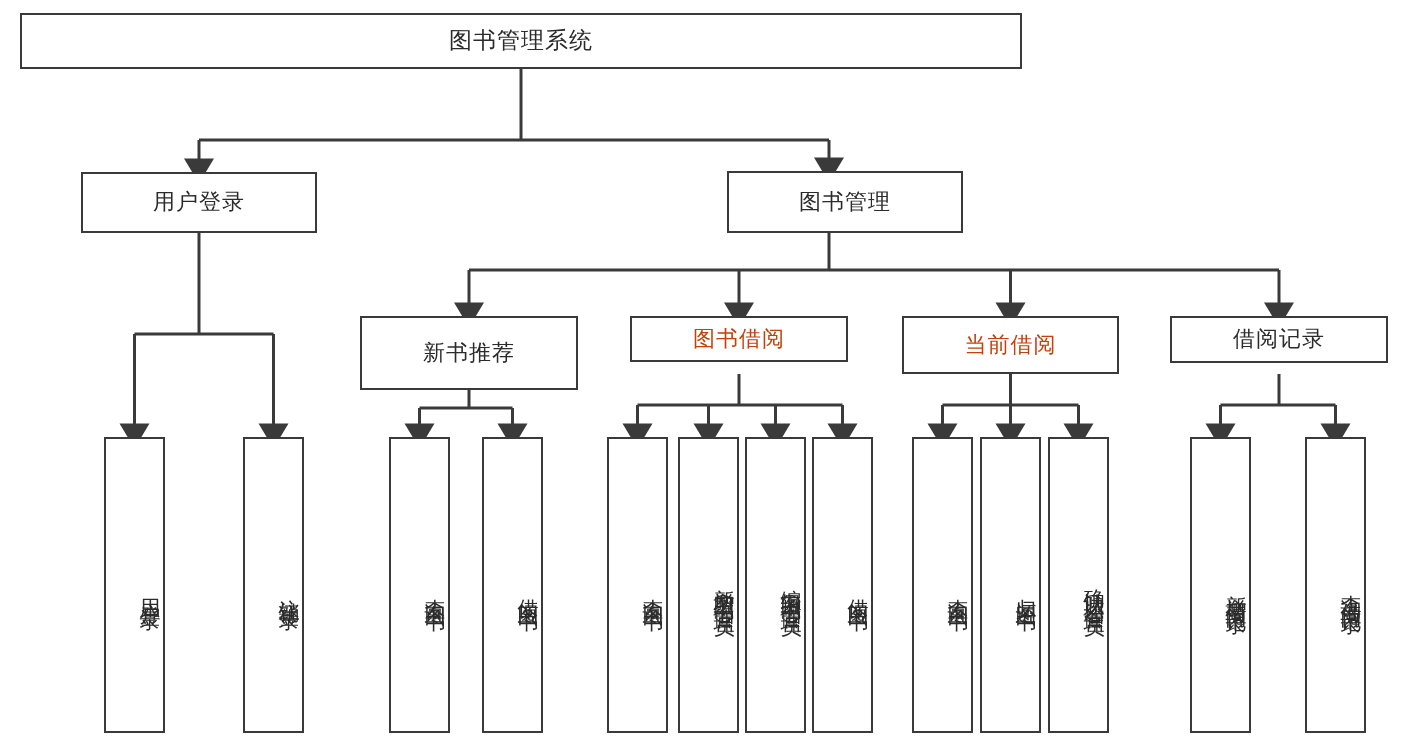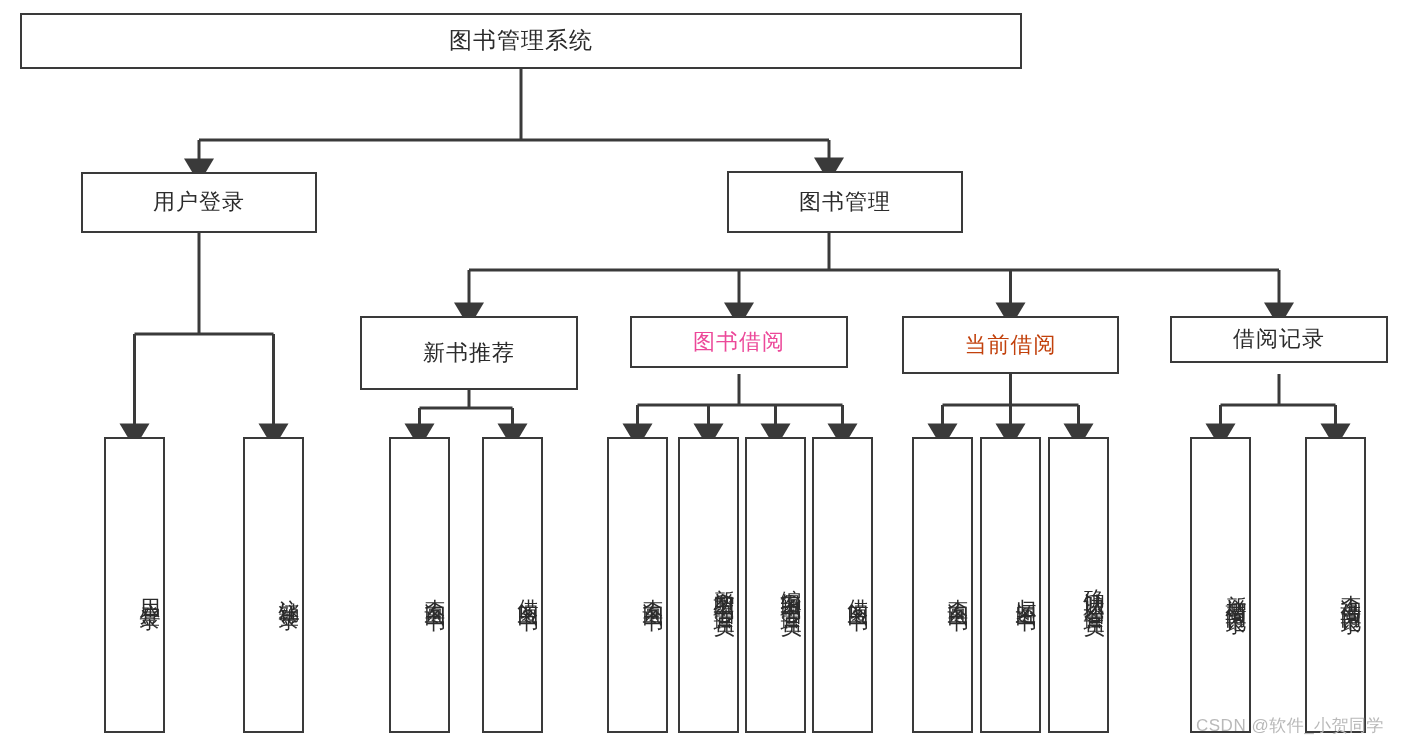--- a/index.html
+++ b/index.html
@@ -117,21 +117,21 @@
       </div>
       <div class="node horiz" style="left: 81px; top: 172px; width: 236px; height: 61px; border-color: rgb(58, 58, 58); color: rgb(43, 43, 43);">
         <span class="label">用户登录</span>
       </div>
       <div class="node horiz" style="left: 711px; top: 171px; width: 236px; height: 62px; border-color: rgb(58, 58, 58); color: rgb(43, 43, 43); margin-left: 16px;">
         <span class="label">图书管理</span>
       </div>
       <div class="node horiz" style="left: 360px; top: 316px; width: 218px; height: 74px; border-color: rgb(58, 58, 58); color: rgb(43, 43, 43);">
         <span class="label">新书推荐</span>
       </div>
-      <div class="node horiz" style="left: 630px; top: 316px; width: 218px; height: 52px; border-color: rgb(58, 58, 58); color: #ec4899;">
+      <div class="node horiz" style="left: 630px; top: 316px; width: 218px; height: 46px; border-color: rgb(58, 58, 58); color: #c2410c;">
         <span class="label">图书借阅</span>
       </div>
       <div class="node horiz" style="left: 902px; top: 316px; width: 217px; height: 58px; border-color: rgb(58, 58, 58); color: #c2410c;">
         <span class="label">当前借阅</span>
       </div>
       <div class="node horiz" style="left: 1170px; top: 316px; width: 218px; height: 47px; border-color: rgb(58, 58, 58); color: rgb(43, 43, 43);">
         <span class="label">借阅记录</span>
       </div>
       <div class="node vert" style="left: 104px; top: 437px; width: 61px; height: 296px; border-color: rgb(58, 58, 58); color: rgb(43, 43, 43);">
         <span class="label">用户登录</span>
@@ -167,14 +167,13 @@
         <span class="label">确认归还（管理员）</span>
       </div>
       <div class="node vert" style="left: 1190px; top: 437px; width: 61px; height: 296px; border-color: rgb(58, 58, 58); color: rgb(43, 43, 43);">
         <span class="label">新增借阅记录</span>
       </div>
       <div class="node vert" style="left: 1305px; top: 437px; width: 61px; height: 296px; border-color: rgb(58, 58, 58); color: rgb(43, 43, 43);">
         <span class="label">查询借阅记录</span>
       </div>
     </div>
 
-  <div class="watermark" style="left: 1196px; top: 714px;">CSDN @软件_小贺同学</div>
 </div>
 
 </body></html>

